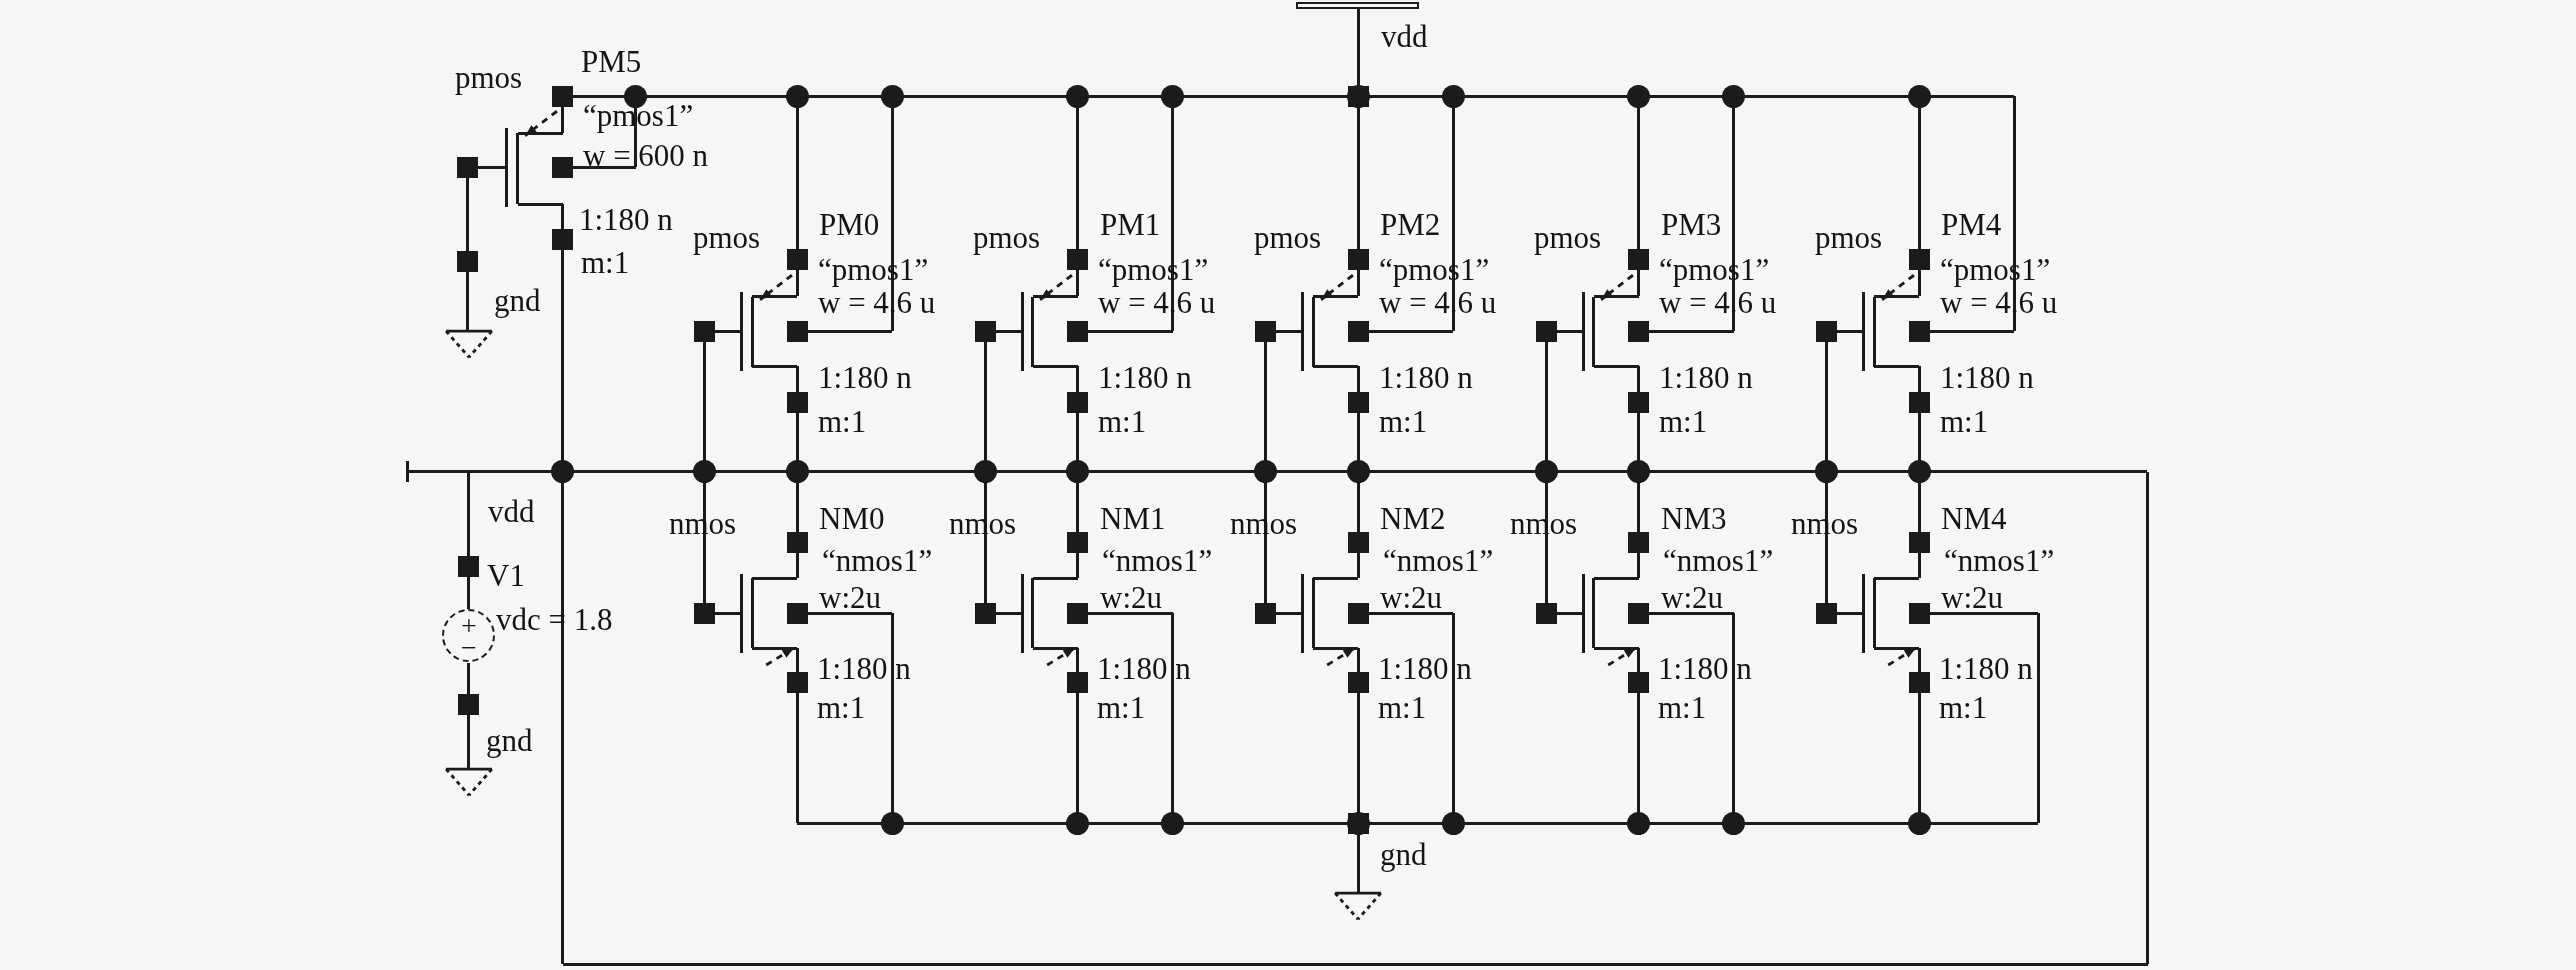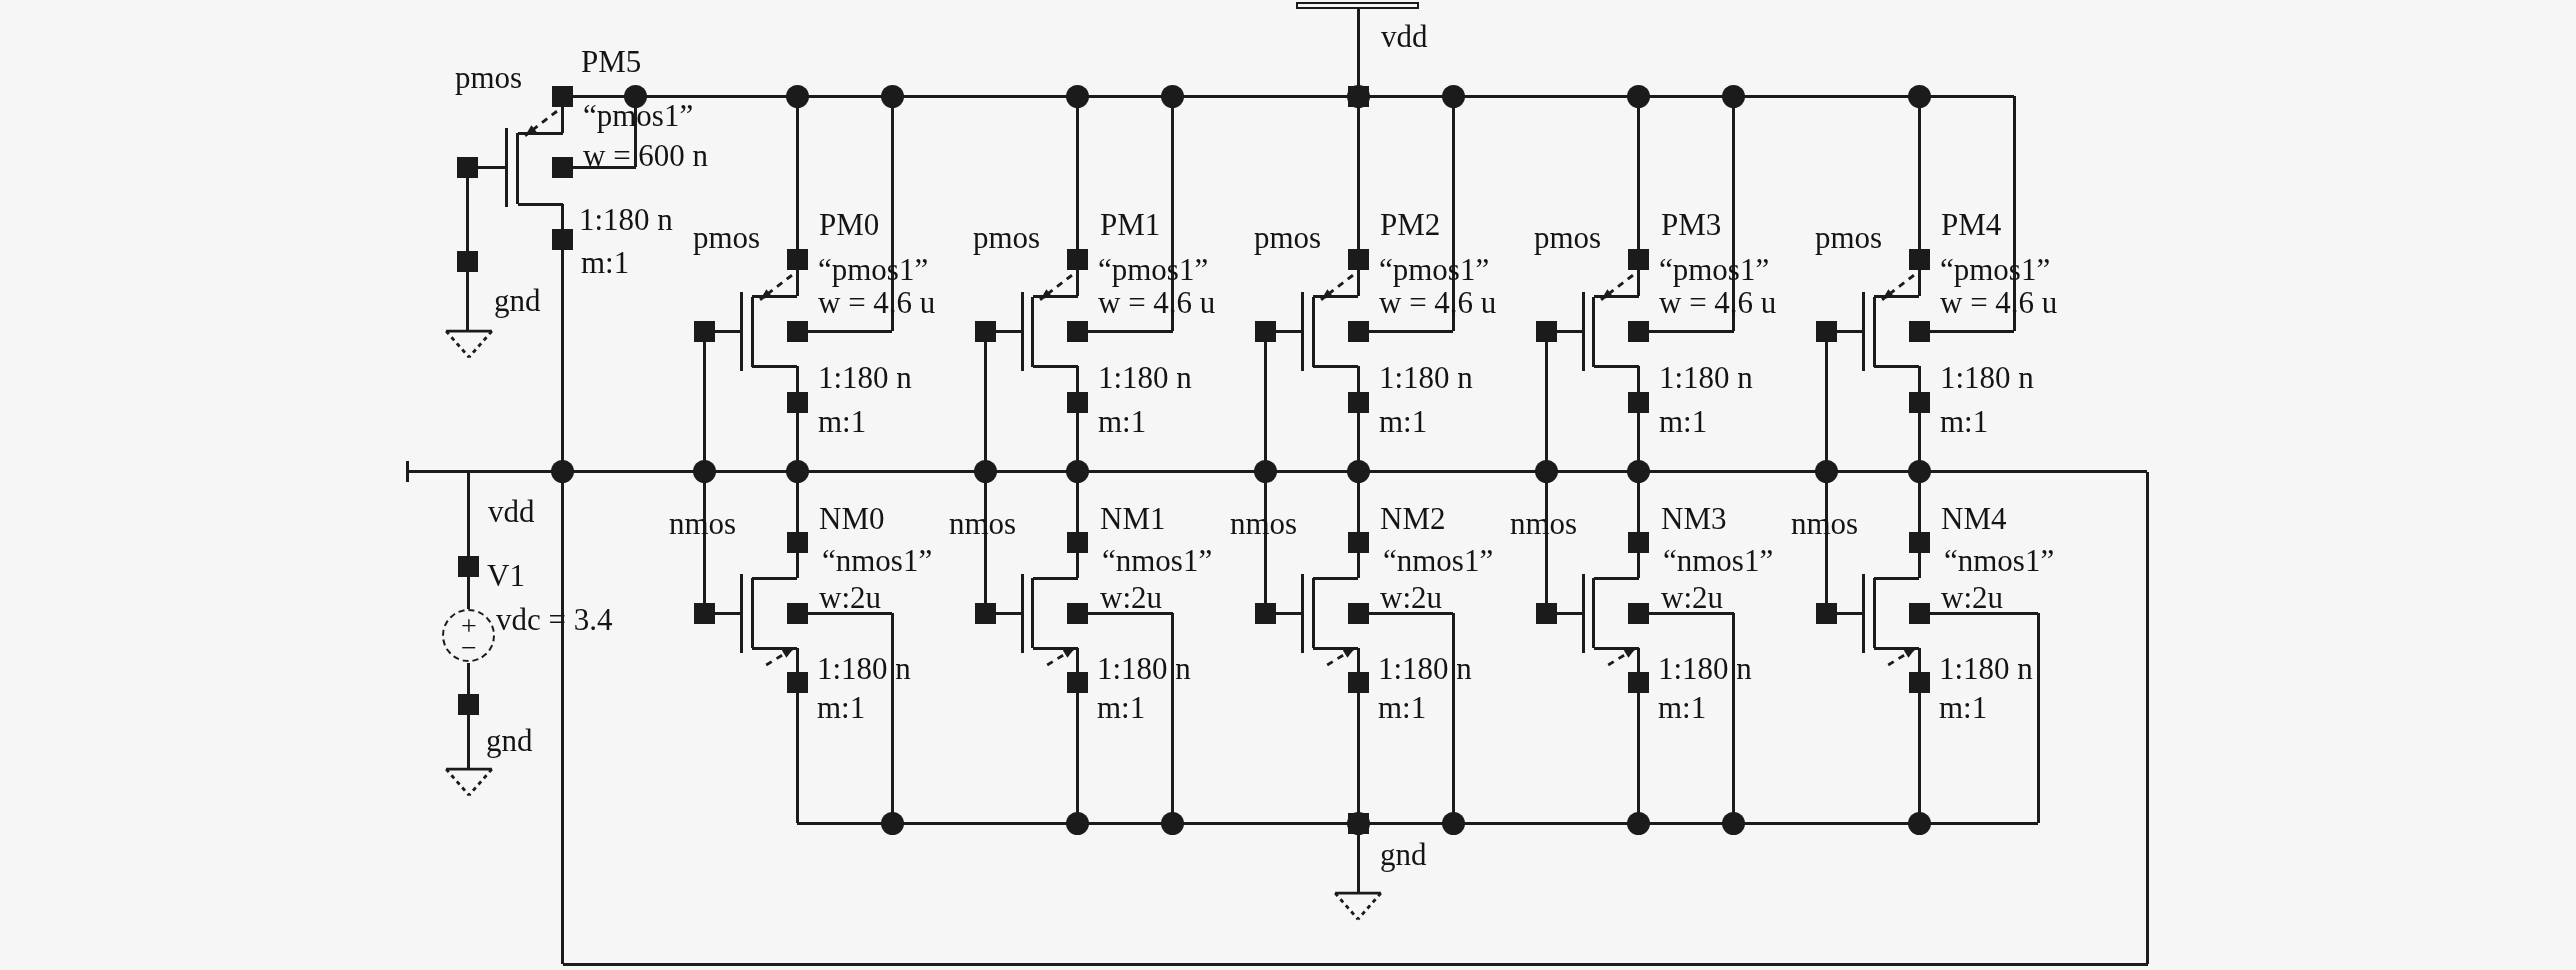--- a/index.html
+++ b/index.html
@@ -280,21 +280,21 @@
       <div class="lbl" style="left: 1380px; top: 839px;">gnd</div>
       <div class="lbl" style="left: 455px; top: 62px;">pmos</div>
       <div class="lbl" style="left: 581px; top: 46px;">PM5</div>
       <div class="lbl" style="left: 583px; top: 100px;">“pmos1”</div>
       <div class="lbl" style="left: 583px; top: 140px;">w = 600 n</div>
       <div class="lbl" style="left: 579px; top: 204px;">1:180 n</div>
       <div class="lbl" style="left: 581px; top: 247px;">m:1</div>
       <div class="lbl" style="left: 494px; top: 285px;">gnd</div>
       <div class="lbl" style="left: 488px; top: 496px;">vdd</div>
       <div class="lbl" style="left: 487px; top: 560px;">V1</div>
-      <div class="lbl" style="left: 496px; top: 604px;">vdc = 3.4</div>
+      <div class="lbl" style="left: 496px; top: 604px;">vdc = 1.8</div>
       <div class="lbl ctr" style="left: 469px; top: 626px;">+</div>
       <div class="lbl ctr" style="left: 469px; top: 648px;">−</div>
       <div class="lbl" style="left: 486px; top: 725px;">gnd</div>
       <div class="lbl" style="left: 693px; top: 222px;">pmos</div>
       <div class="lbl" style="left: 819px; top: 209px;">PM0</div>
       <div class="lbl" style="left: 818px; top: 254px;">“pmos1”</div>
       <div class="lbl" style="left: 818px; top: 287px;">w = 4.6 u</div>
       <div class="lbl" style="left: 818px; top: 362px;">1:180 n</div>
       <div class="lbl" style="left: 818px; top: 406px;">m:1</div>
       <div class="lbl" style="left: 669px; top: 508px;">nmos</div>

